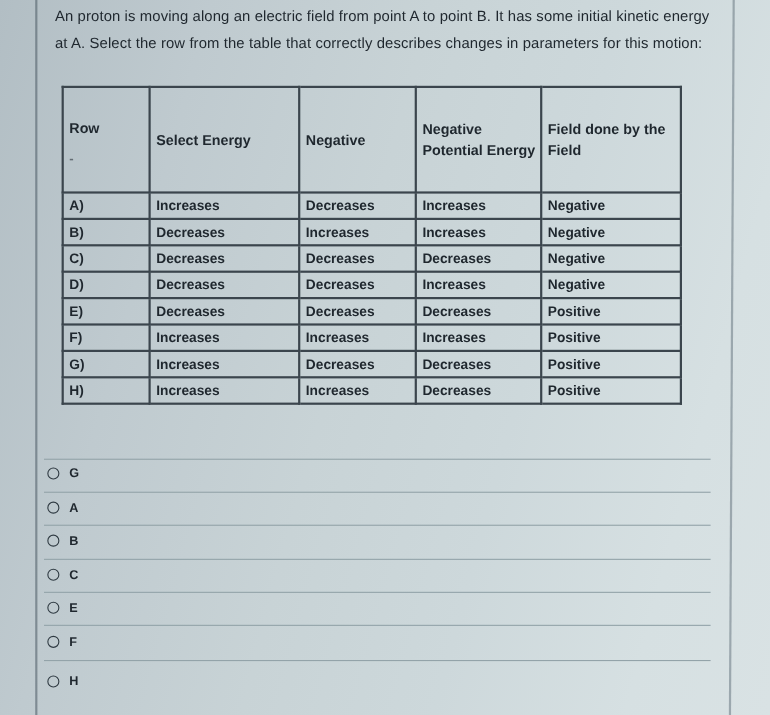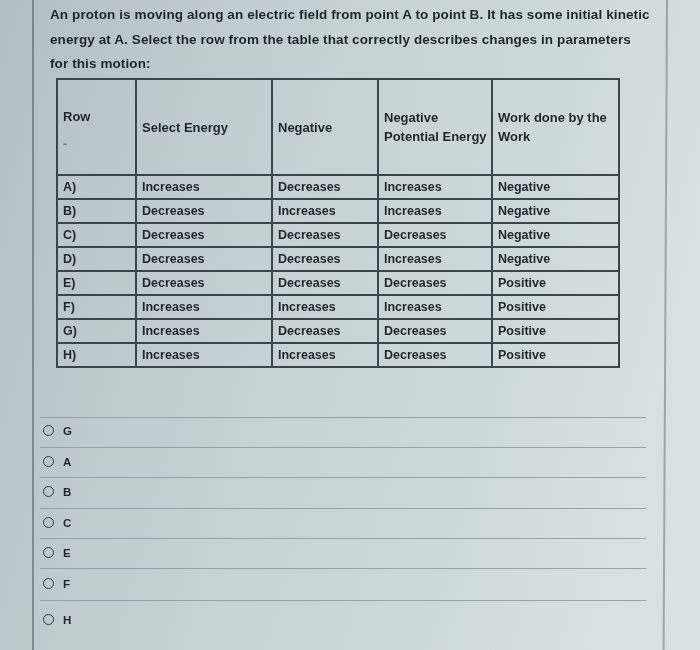--- a/index.html
+++ b/index.html
@@ -7,21 +7,21 @@
     width:700px;height:650px;overflow:hidden;position:relative;
     font-family:"Liberation Sans",sans-serif;
     background:linear-gradient(105deg,#b2bec4 0%,#bfcacf 22%,#c8d3d6 45%,#cdd8db 65%,#d6e0e2 85%,#d9e2e4 100%);
   }
   .page{position:absolute;inset:0;}
   .edge-line{position:absolute;top:0;height:650px;width:2px;background:rgba(72,88,98,.55);}
   .edge-left{left:32px;}
   .edge-right{left:666px;transform:rotate(0.3deg);transform-origin:top center;background:rgba(82,98,108,.45);}
   .question{
     position:absolute;left:50px;top:3px;width:600px;
-    font-size:13.5px;line-height:24.5px;font-weight:700;color:#1f272e;
+    font-size:13.5px;line-height:24.5px;font-weight:400;color:#1f272e;
     letter-spacing:.1px;
   }
   table.answer-table{
     position:absolute;left:56px;top:78px;
     border-collapse:collapse;table-layout:fixed;
     color:#1f272e;
     padding-left:26px;
   }
   table.answer-table td,table.answer-table th{
     border:2px solid #3b454d;
@@ -64,21 +64,21 @@
         <col style="width:106px">
         <col style="width:114px">
         <col style="width:127px">
     </colgroup>
     <tbody>
     <tr class="header-row">
       <th><span>Row</span><span class="row-mark">-</span></th>
       <th>Select Energy</th>
       <th>Negative</th>
       <th>Negative Potential Energy</th>
-      <th>Work done by the Work</th>
+      <th>Field done by the Field</th>
     </tr>
     <tr>
       <td>A)</td>
       <td>Increases</td>
       <td>Decreases</td>
       <td>Increases</td>
       <td>Negative</td>
     </tr>
     <tr>
       <td>B)</td>

